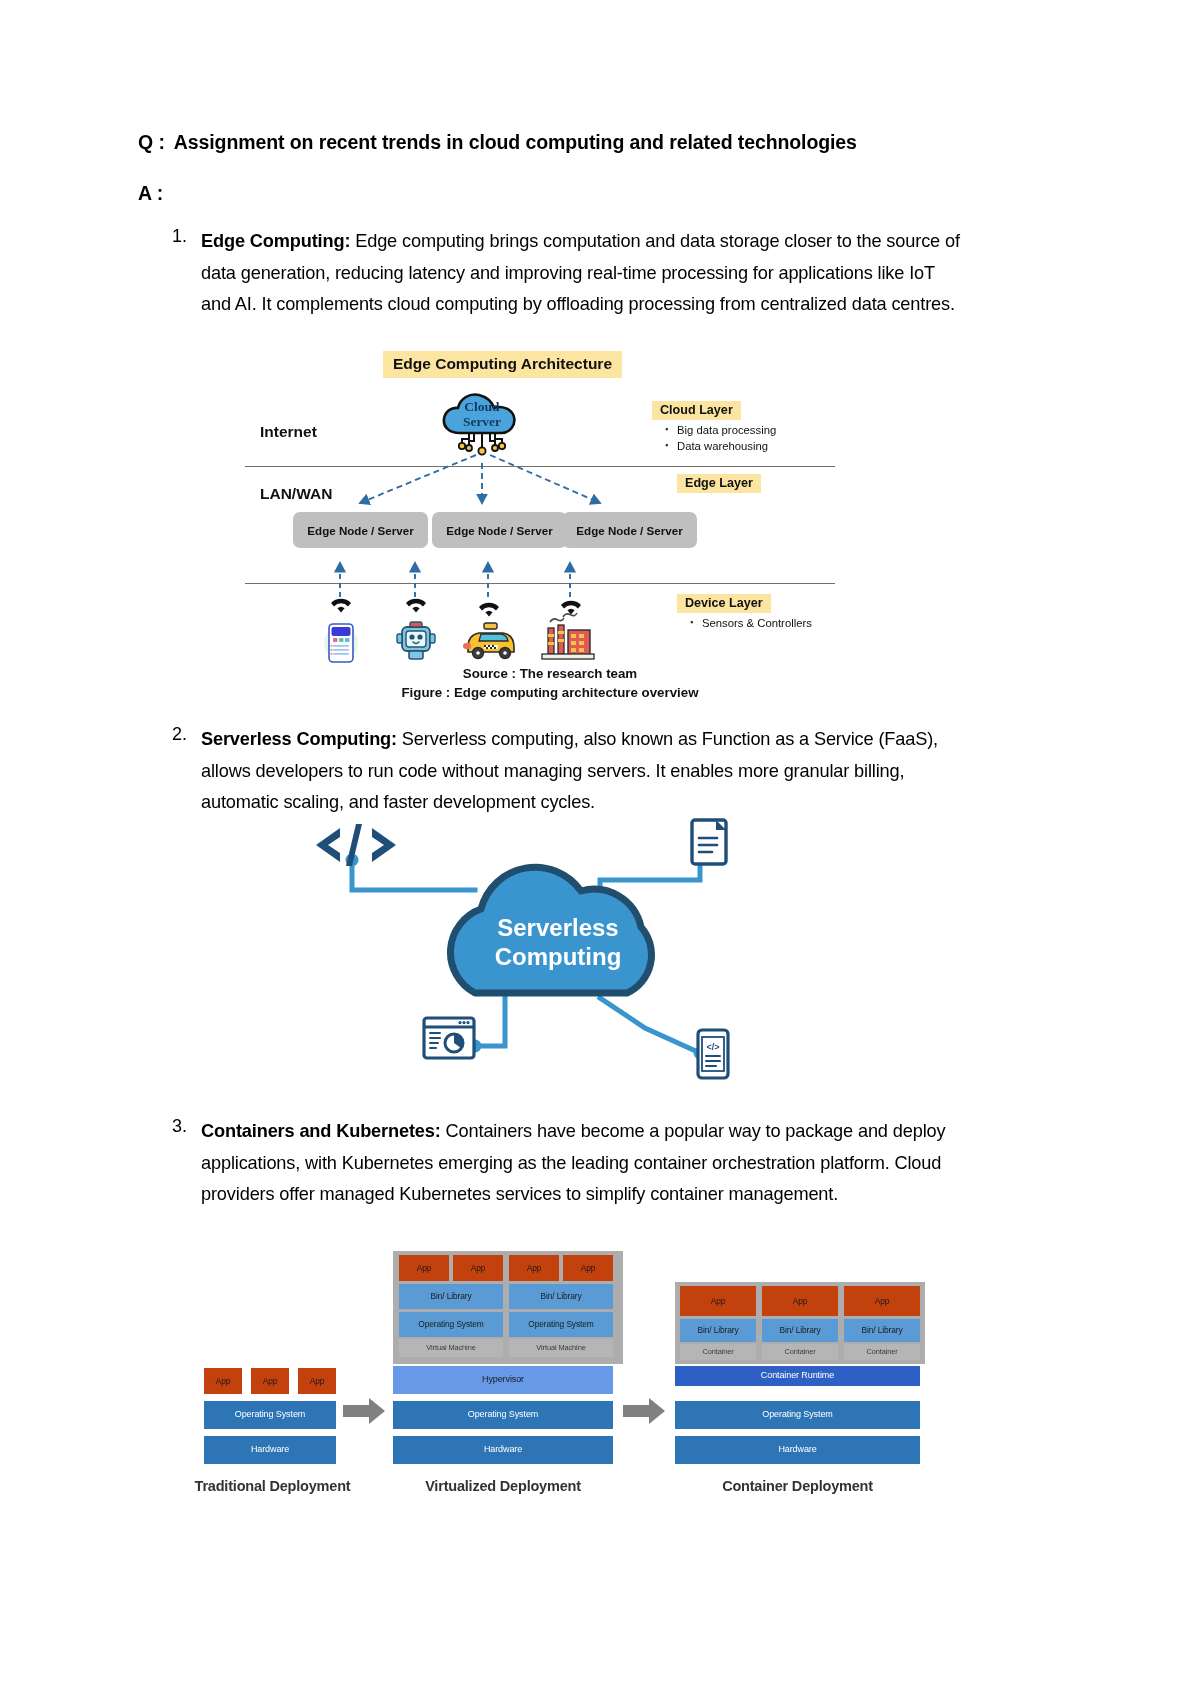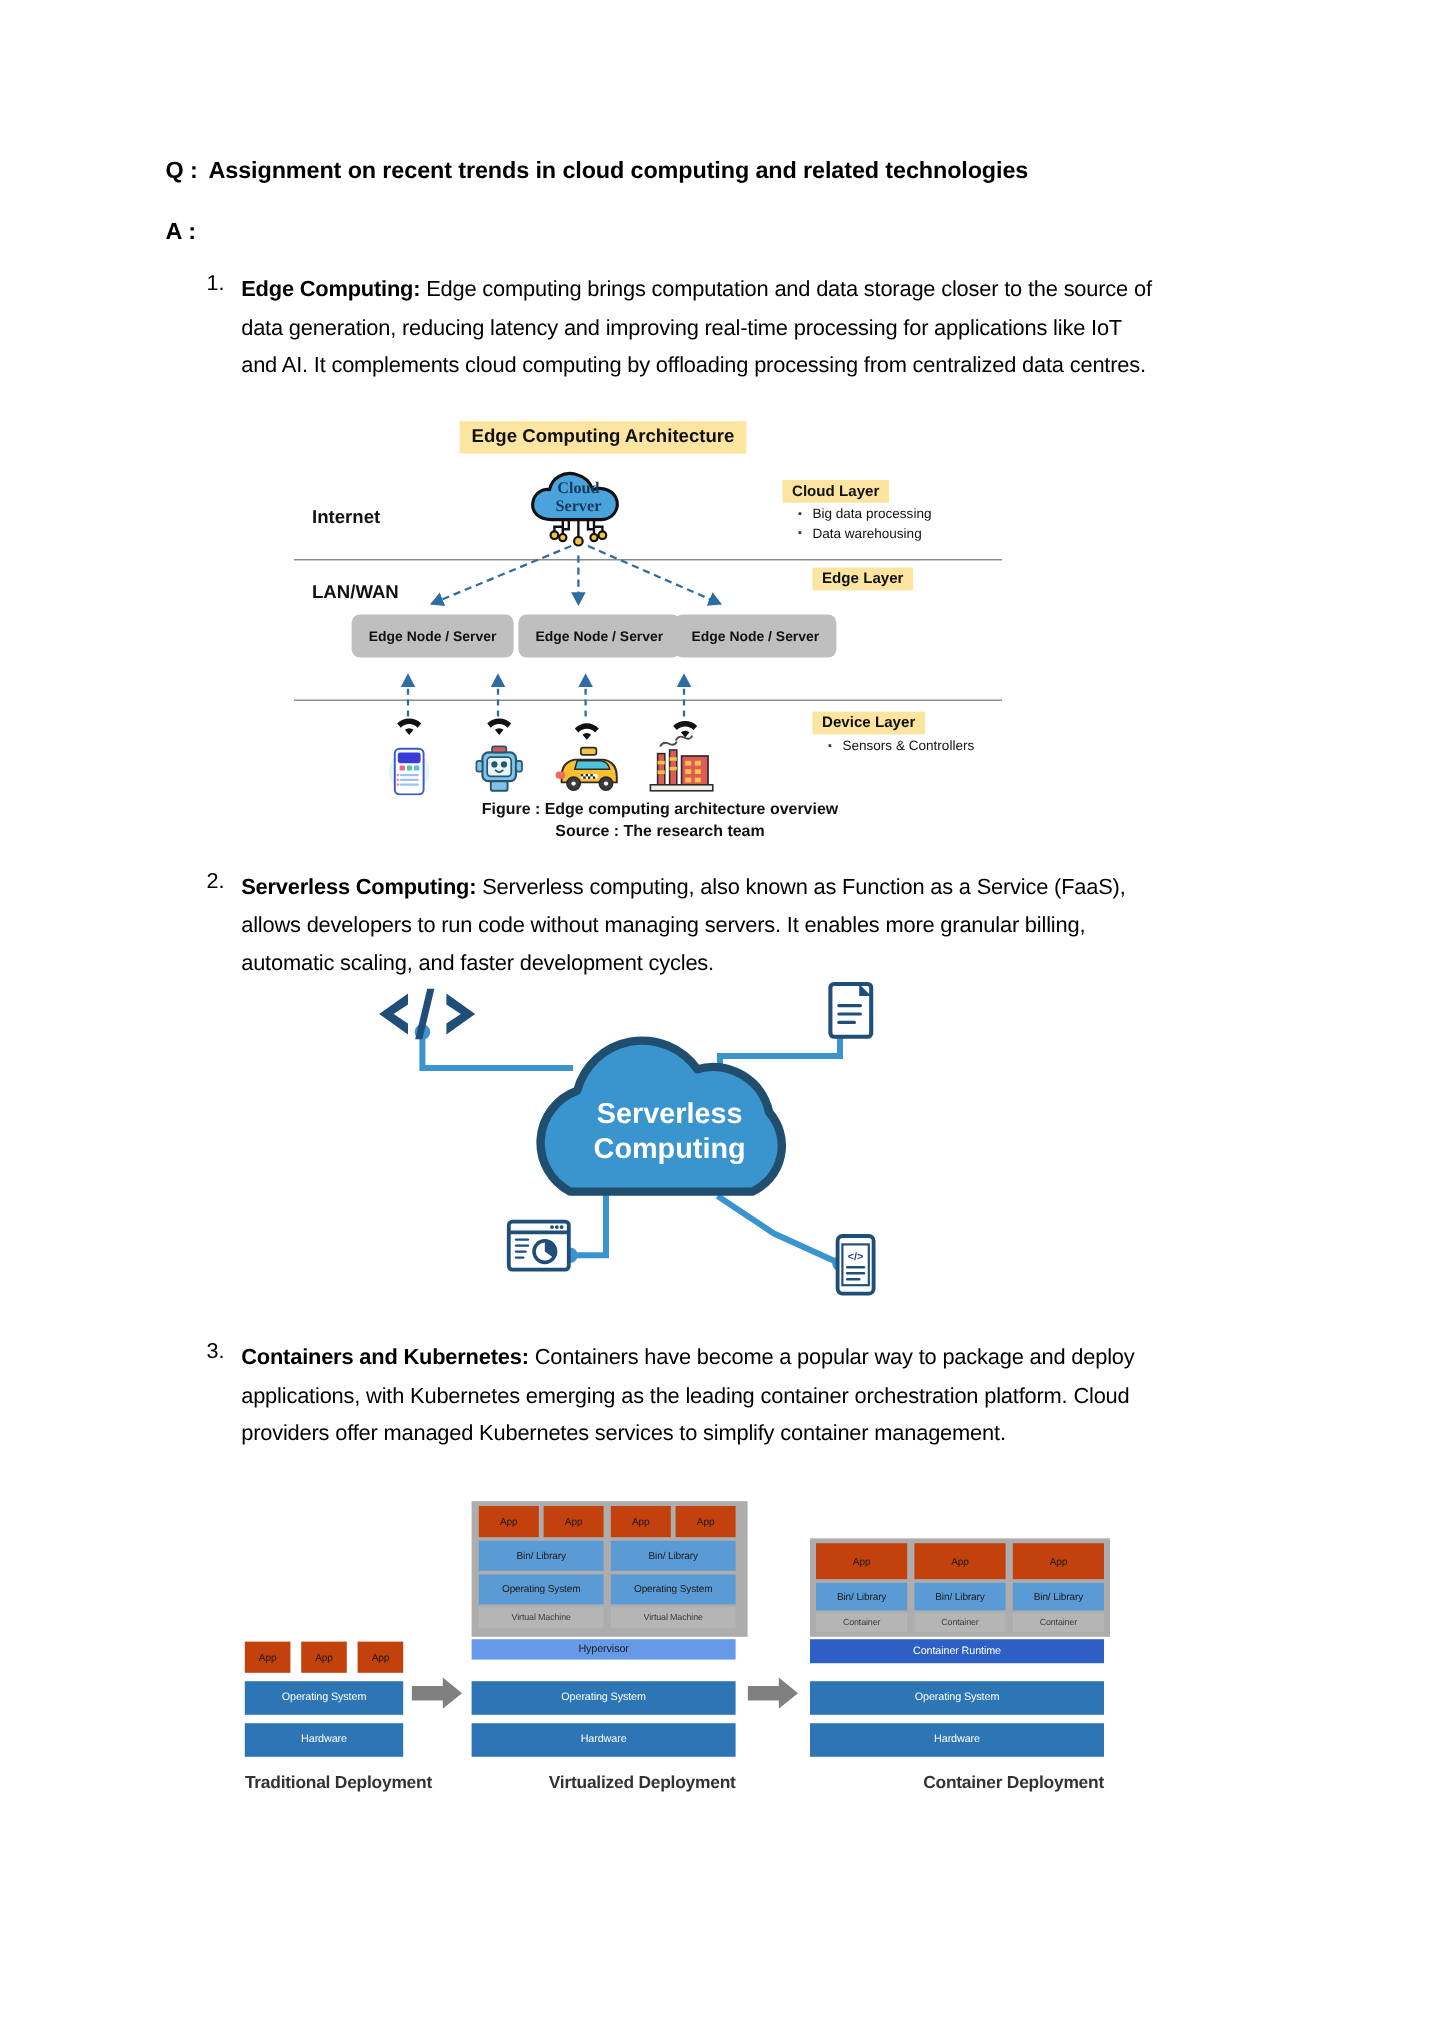--- a/index.html
+++ b/index.html
@@ -110,21 +110,21 @@
     line-height:18.5px; color:#111;
   }
 
   
   .fig2 { position:absolute; left:300px; top:818px; width:480px; height:280px; }
 
   
   .fig3 { position:absolute; left:185px; top:1238px; width:790px; height:275px; }
   .dep-label {
     position:absolute; font-size:14.5px; color:#333;
-    font-weight:700; text-align:right; letter-spacing:-0.2px;
+    font-weight:700; text-align:center; letter-spacing:-0.2px;
   }
   .blk {
     position:absolute; display:flex; align-items:center; justify-content:center;
     font-size:8.4px; color:#1b1b1b; text-align:center; line-height:1.05;
     letter-spacing:-0.1px;
   }
   .blk.app      { background:#c2410c; }
   .blk.bin      { background:#5B9BD5; }
   .blk.os       { background:#5B9BD5; }
   .blk.hw       { background:#2E75B6; color:#fff; }
@@ -315,22 +315,22 @@
     </div>
 
     <div class="legend-box" id="lg-device">
       <span class="legend-head">Device Layer</span>
       <ul class="legend-list">
         <li>Sensors &amp; Controllers</li>
       </ul>
     </div>
 
     <div class="fig1-caption">
+      <div>Source : The research team</div>
       <div>Figure : Edge computing architecture overview</div>
-      <div>Source : The research team</div>
     </div>
   </div>
 
   <div id="item2">
     <div class="num">2.</div>
     <div class="para"><b>Serverless Computing:</b><span> Serverless computing, also known as Function as a Service (FaaS), allows developers to run code without managing servers. It enables more granular billing, automatic scaling, and faster development cycles.</span></div>
   </div>
 
   <div class="fig2">
     <svg width="480" height="280" viewBox="0 0 480 280">
@@ -426,21 +426,21 @@
     <div class="blk bin" style="left:214px; top:46px; width:104px; height:25px;">Bin/ Library</div>
     <div class="blk os" style="left:214px; top:74px; width:104px; height:25px;">Operating System</div>
     <div class="blk vmcap" style="left:214px; top:101px; width:104px; height:18px;">Virtual Machine</div>
 
     <div class="blk app" style="left:324px; top:17px; width:50px; height:26px;">App</div>
     <div class="blk app" style="left:378px; top:17px; width:50px; height:26px;">App</div>
     <div class="blk bin" style="left:324px; top:46px; width:104px; height:25px;">Bin/ Library</div>
     <div class="blk os" style="left:324px; top:74px; width:104px; height:25px;">Operating System</div>
     <div class="blk vmcap" style="left:324px; top:101px; width:104px; height:18px;">Virtual Machine</div>
 
-    <div class="blk hyper" style="left:208px; top:128px; width:220px; height:17px; font-size:9px;">Hypervisor</div>
+    <div class="blk hyper" style="left:208px; top:128px; width:220px; height:28px; font-size:9px;">Hypervisor</div>
     <div class="blk osbig" style="left:208px; top:163px; width:220px; height:28px; font-size:9px;">Operating System</div>
     <div class="blk hw" style="left:208px; top:198px; width:220px; height:28px; font-size:9px;">Hardware</div>
     <div class="dep-label" style="left:208px; top:240px; width:220px;">Virtualized Deployment</div>
 
     <svg class="arrow" style="left:438px; top:158px;" width="44" height="30" viewBox="0 0 44 30">
       <path d="M0 9 H26 V2 L42 15 L26 28 V21 H0 Z" fill="#808080"></path>
     </svg>
 
     <div class="vmbox" style="left:490px; top:44px; width:250px; height:82px;"></div>
     <div class="blk app" style="left:495px; top:48px; width:76px; height:30px;">App</div>

